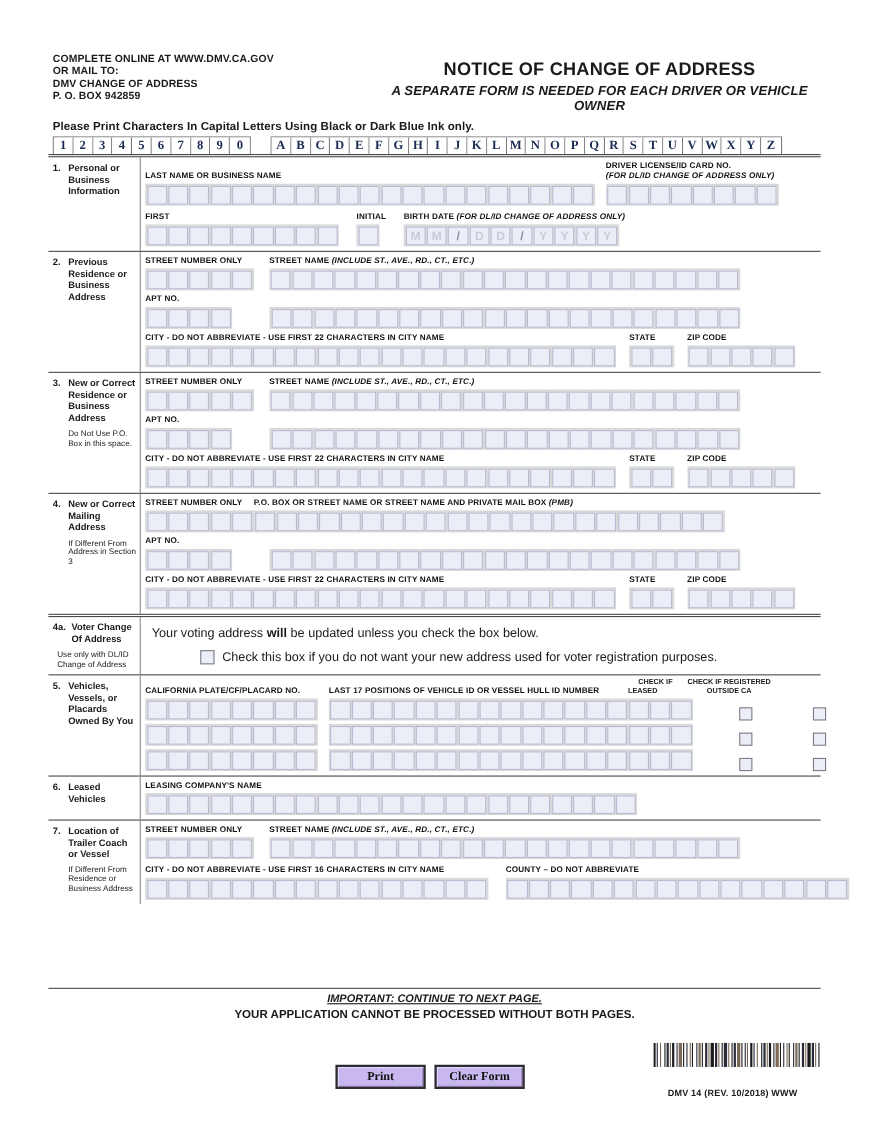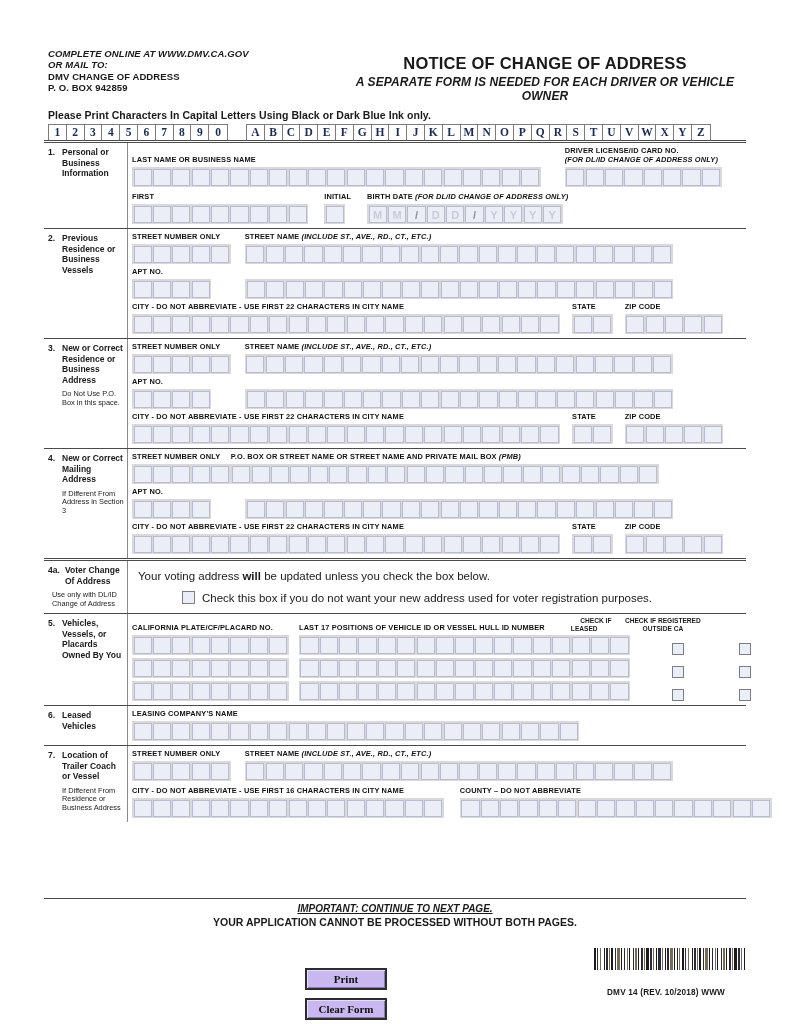--- a/index.html
+++ b/index.html
@@ -33,21 +33,21 @@
     float: left;
     width: 300px;
   }
   .hdr-left .line {
     font-size: 9.5px;
     font-weight: bold;
     line-height: 11.4px;
     letter-spacing: .1px;
     white-space: nowrap;
   }
-  .hdr-left .ital { font-style: italic; }
+  .hdr-left .ital { }
   .hdr-right {
     margin-left: 232px;
     text-align: center;
     padding-top: 6px;
   }
   .title-main {
     font-size: 16.5px;
     font-weight: bold;
     letter-spacing: .2px;
   }
@@ -231,21 +231,20 @@
     font-size: 10.5px;
     font-weight: bold;
     margin-top: 2px;
   }
   .btns {
     position: absolute;
     left: 305px;
     top: 968px;
     display: flex;
     gap: 8px;
-    flex-direction: column;
   }
   .btn {
     background: #c9b8ef;
     border: 2px solid #2d2d2d;
     box-shadow: inset 1px 1px 0 #e6dcff, inset -1px -1px 0 #8a7ab5;
     font-size: 11px;
     font-weight: bold;
     font-family: "Liberation Serif", serif;
     padding: 3px 0;
     width: 78px;
@@ -367,21 +366,21 @@
                 <div class="bx"></div>
                 <div class="bx"></div>
                 <div class="bx"></div>
                 <div class="bx"></div>
                 <div class="bx"></div>
                 <div class="bx"></div>
                 <div class="bx"></div>
                 <div class="bx"></div>
               </div>
           </div>
-          <div class="col" style="margin-left:24px">
+          <div class="col" style="margin-left:10px">
             <div class="flab"><span>DRIVER LICENSE/ID CARD NO.</span> </div>
             <div class="flab"><i>(FOR DL/ID CHANGE OF ADDRESS ONLY)</i></div>
             <div class="comb mt3">
                 <div class="bx"></div>
                 <div class="bx"></div>
                 <div class="bx"></div>
                 <div class="bx"></div>
                 <div class="bx"></div>
                 <div class="bx"></div>
                 <div class="bx"></div>
@@ -445,21 +444,21 @@
                 </div>
               </div>
           </div>
         </div>
       </div>
     </div>
 
     <div class="sec">
       <div class="sec-label">
         <span class="num">2.</span>
-        <div class="ttl">Previous Residence or Business Vessels</div>
+        <div class="ttl">Previous Residence or Business Address</div>
       </div>
       <div class="sec-body">
         <div class="row">
           <div class="col">
             <div class="flab">STREET NUMBER ONLY</div>
             <div class="comb mt3">
                 <div class="bx"></div>
                 <div class="bx"></div>
                 <div class="bx"></div>
                 <div class="bx"></div>

